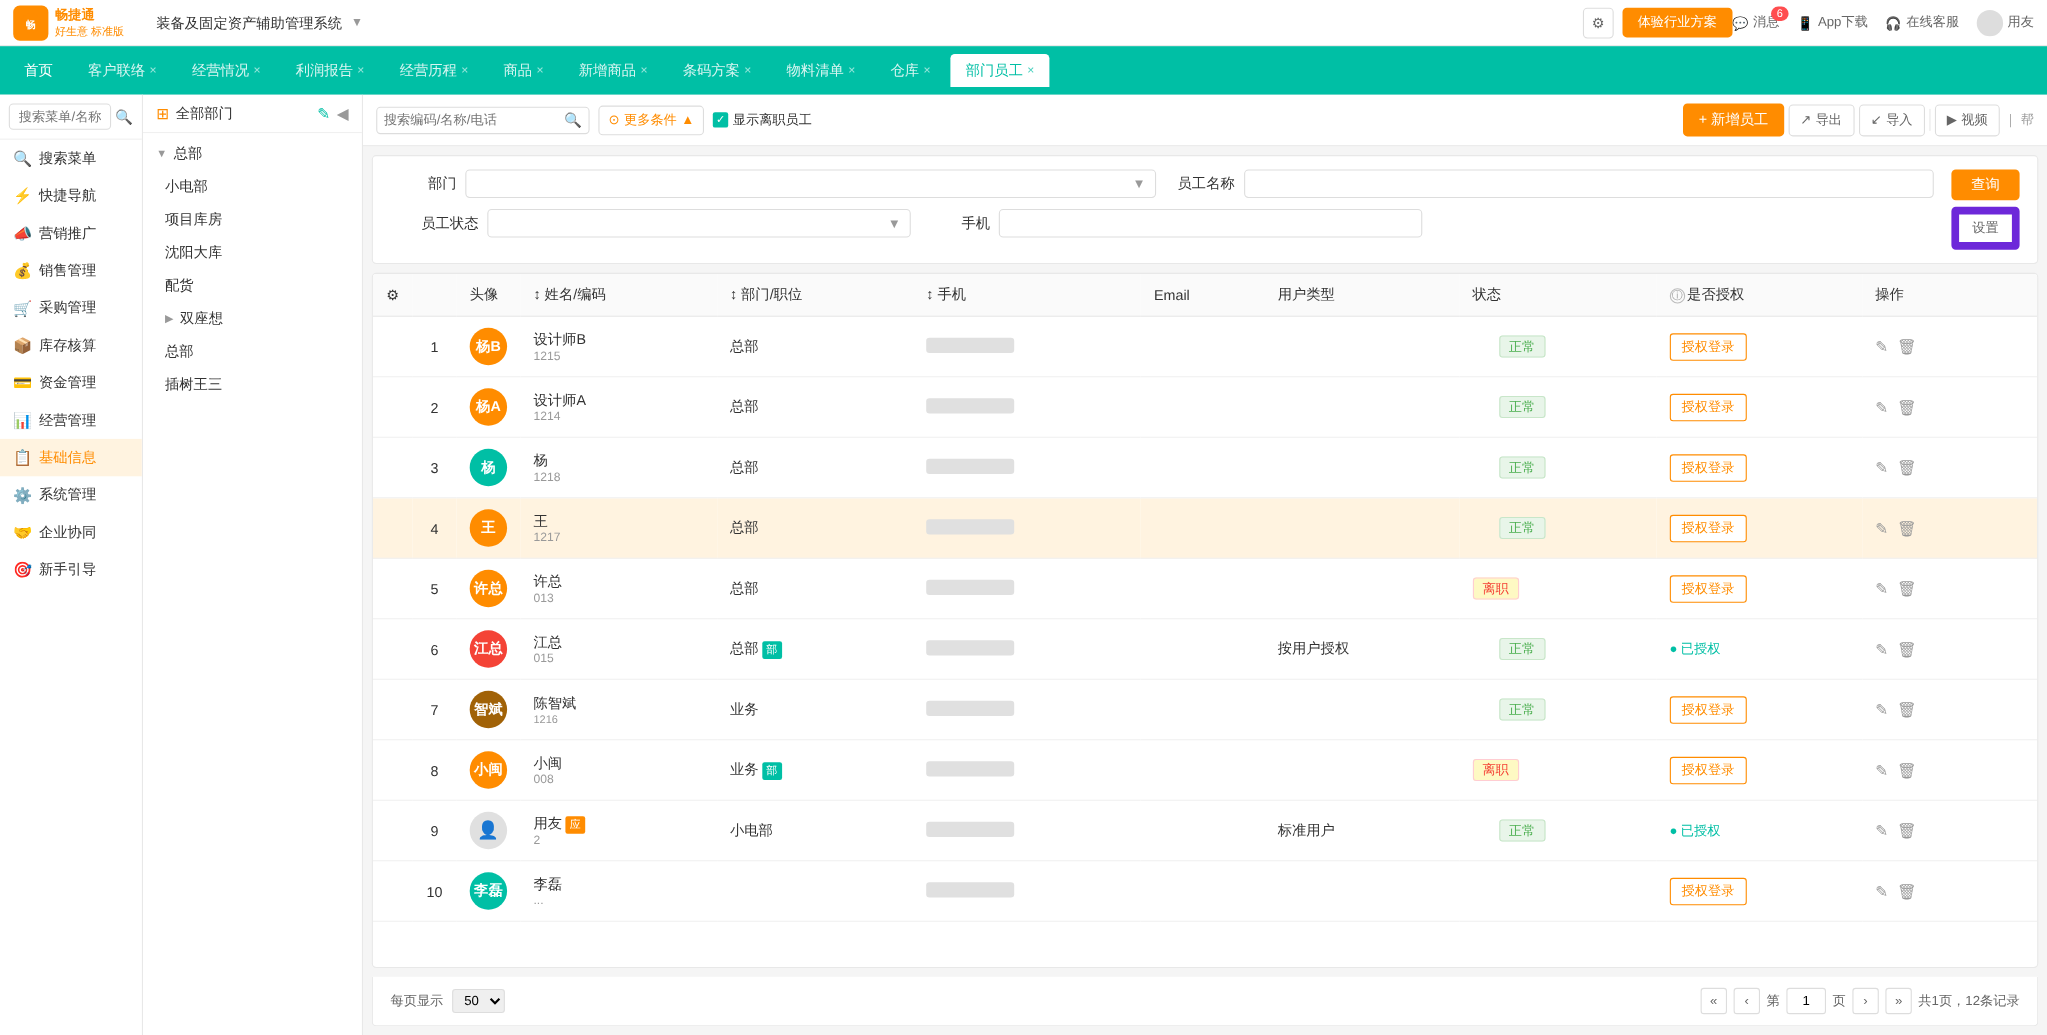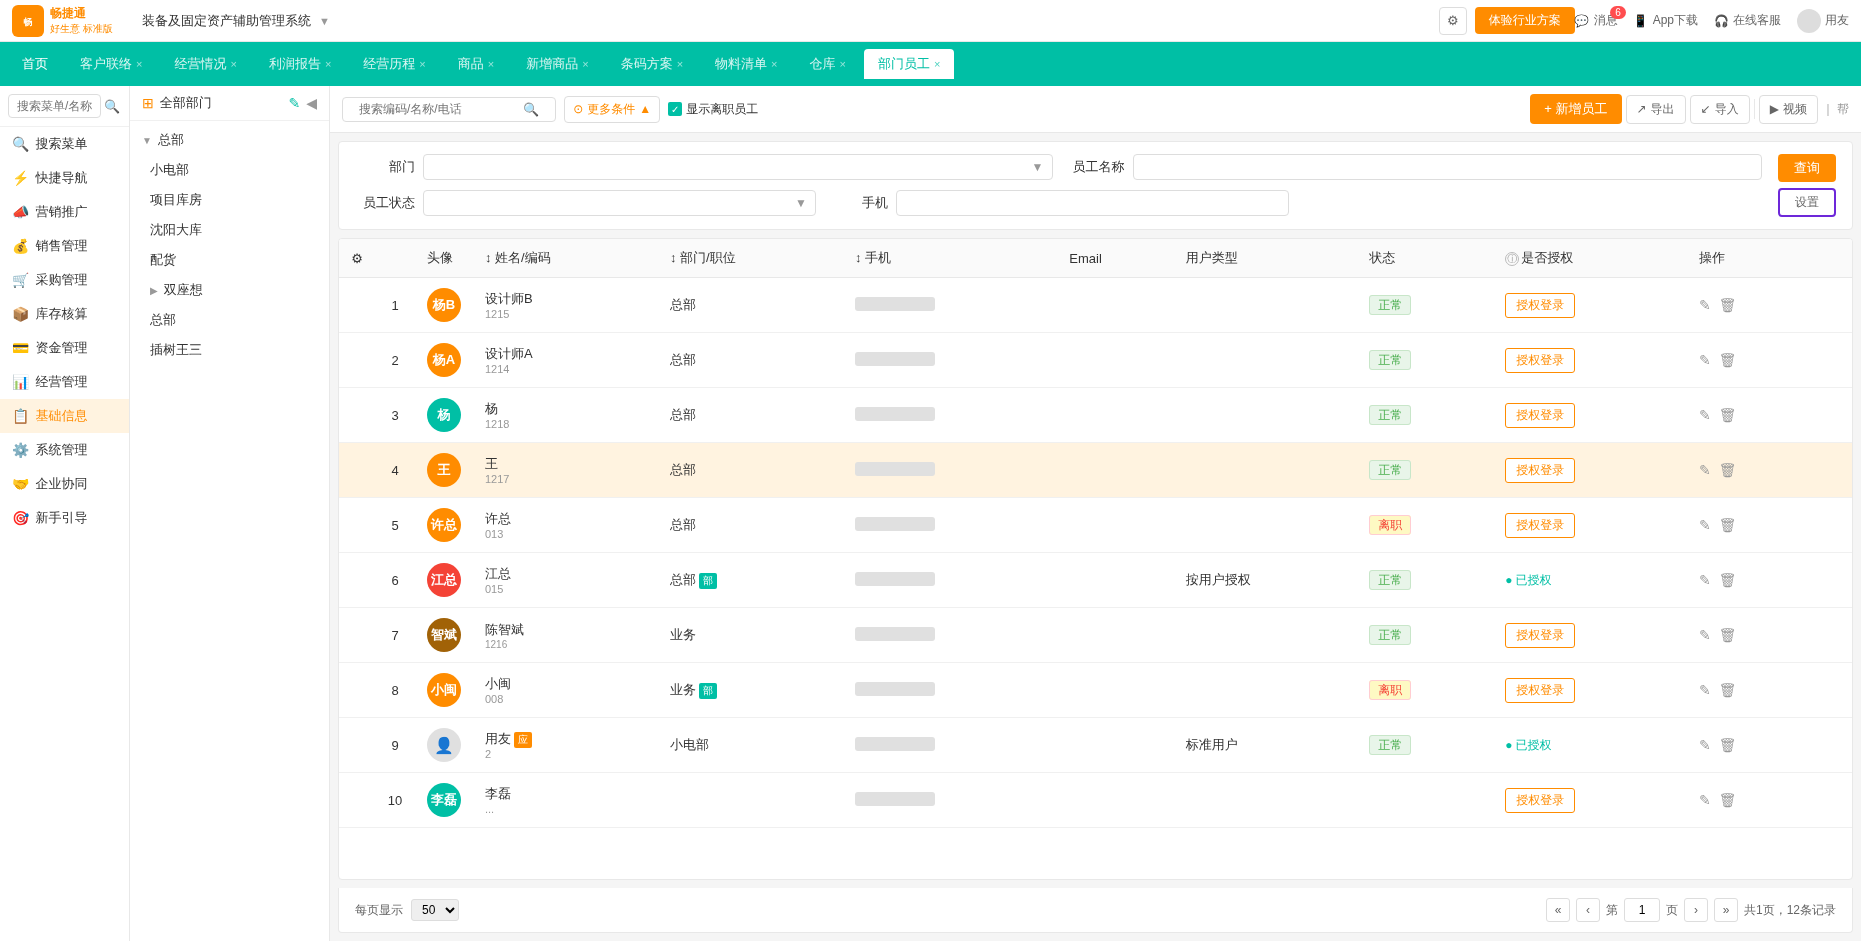--- a/index.html
+++ b/index.html
@@ -32,54 +32,54 @@
     
     .sidebar { width: 130px; background: #fff; border-right: 1px solid #e8e8e8; display: flex; flex-direction: column; flex-shrink: 0; overflow-y: auto; }
     .sidebar-search { padding: 8px; border-bottom: 1px solid #f0f0f0; display: flex; align-items: center; gap: 4px; }
     .sidebar-search input { border: 1px solid #ddd; border-radius: 4px; padding: 4px 8px; font-size: 12px; width: 100%; outline: none; }
     .sidebar-item { padding: 8px 12px; cursor: pointer; font-size: 13px; color: #333; display: flex; align-items: center; gap: 6px; }
     .sidebar-item.active { background: #fff3e0; color: #ff8c00; font-weight: 500; }
     .sidebar-icon { font-size: 14px; }
 
     
     .toolbar { background: #fff; padding: 8px 12px; display: flex; align-items: center; gap: 8px; border-bottom: 1px solid #e8e8e8; flex-shrink: 0; }
-    .search-input-wrap { display: flex; align-items: center; border: 1px solid #ddd; border-radius: 4px; padding: 4px 16px; gap: 4px; background: #fff; }
+    .search-input-wrap { display: flex; align-items: center; border: 1px solid #ddd; border-radius: 4px; padding: 4px 6px; gap: 4px; background: #fff; }
     .search-input-wrap input { border: none; outline: none; font-size: 12px; width: 160px; }
     .more-filter { display: flex; align-items: center; gap: 4px; color: #ff8c00; font-size: 12px; cursor: pointer; border: 1px solid #ddd; border-radius: 4px; padding: 4px 8px; }
     .show-left { display: flex; align-items: center; gap: 4px; font-size: 12px; cursor: pointer; }
     .checkbox-custom { width: 14px; height: 14px; background: #00bfa5; border-radius: 2px; display: flex; align-items: center; justify-content: center; color: #fff; font-size: 10px; }
     .toolbar-right { margin-left: auto; display: flex; align-items: center; gap: 4px; }
     .btn-add { background: #ff8c00; color: #fff; padding: 6px 14px; border: none; border-radius: 4px; font-size: 13px; cursor: pointer; display: flex; align-items: center; gap: 4px; }
     .btn-outline { border: 1px solid #ddd; background: #fff; color: #666; padding: 5px 10px; border-radius: 4px; font-size: 12px; cursor: pointer; display: flex; align-items: center; gap: 4px; }
     .divider-v { width: 1px; height: 20px; background: #e8e8e8; }
 
     
     .filter-panel { background: #fff; margin: 8px 8px 0; border-radius: 4px; padding: 12px 16px; border: 1px solid #e8e8e8; flex-shrink: 0; }
     .filter-row { display: flex; align-items: center; gap: 12px; margin-bottom: 10px; }
-    .filter-row:last-child { margin-bottom: 0; }
+    .filter-row:last-child { margin-bottom: 0; margin-left: 20px; }
     .filter-item { display: flex; align-items: center; gap: 8px; flex: 1; }
     .filter-label { font-size: 13px; color: #333; white-space: nowrap; min-width: 60px; text-align: right; }
     .filter-select { border: 1px solid #ddd; border-radius: 4px; padding: 5px 8px; font-size: 12px; display: flex; align-items: center; gap: 4px; min-width: 200px; cursor: pointer; background: #fff; color: #999; }
     .filter-select .arrow { margin-left: auto; color: #999; }
     .filter-input { border: 1px solid #ddd; border-radius: 4px; padding: 5px 8px; font-size: 12px; flex: 1; outline: none; }
     .filter-actions { display: flex; gap: 6px; margin-left: auto; flex-direction: column; }
     .btn-search { background: #ff8c00; color: #fff; padding: 5px 16px; border: none; border-radius: 4px; font-size: 13px; cursor: pointer; }
-    .btn-setting { border: 2px solid #6d28d9; background: #fff; color: #666; padding: 4px 12px; border-radius: 4px; font-size: 12px; cursor: pointer; }
+    .btn-setting { border: 7px solid #6d28d9; background: #fff; color: #666; padding: 4px 12px; border-radius: 4px; font-size: 12px; cursor: pointer; }
 
     
     .table-wrap { flex: 1; overflow: auto; margin: 8px; background: #fff; border-radius: 4px; border: 1px solid #e8e8e8; }
     table { width: 100%; border-collapse: collapse; font-size: 13px; }
     table thead tr { background: #fafafa; border-bottom: 1px solid #e8e8e8; }
     table thead th { padding: 10px 12px; text-align: left; font-weight: 500; color: #333; white-space: nowrap; }
     table tbody tr { border-bottom: 1px solid #f0f0f0; }
     table tbody tr.highlighted { background: #fff3e0; }
     table tbody td { padding: 10px 12px; color: #333; vertical-align: middle; }
     .avatar-circle { width: 34px; height: 34px; border-radius: 50%; display: flex; align-items: center; justify-content: center; color: #fff; font-size: 13px; font-weight: bold; flex-shrink: 0; }
     .status-badge { padding: 2px 8px; border-radius: 3px; font-size: 12px; }
-    .status-normal { background: #e8f5e9; color: #4caf50; border: 1px solid #c8e6c9; }
+    .status-normal { background: #e8f5e9; color: #4caf50; border: 1px solid #c8e6c9; margin-left: 24px; }
     .status-left { background: #fef9c3; color: #f44336; border: 1px solid #ffcdd2; }
     .btn-auth { border: 1px solid #ff8c00; color: #ff8c00; background: #fff; padding: 3px 10px; border-radius: 3px; font-size: 12px; cursor: pointer; white-space: nowrap; }
     .authorized { color: #00bfa5; font-size: 12px; display: flex; align-items: center; gap: 3px; }
     .row-actions { display: flex; gap: 8px; align-items: center; }
     .action-icon { color: #999; cursor: pointer; font-size: 14px; }
     .dept-tag { display: inline-block; background: #00bfa5; color: #fff; font-size: 10px; padding: 1px 4px; border-radius: 2px; margin-left: 3px; }
     .phone-blur { background: #e0e0e0; color: #e0e0e0; border-radius: 3px; display: inline-block; width: 80px; height: 14px; }
     .user-icon-gray { width: 34px; height: 34px; border-radius: 50%; background: #e0e0e0; display: flex; align-items: center; justify-content: center; color: #999; font-size: 16px; }
     .col-num { width: 40px; text-align: center; }
     .info-icon { display: inline-flex; align-items: center; justify-content: center; width: 14px; height: 14px; border-radius: 50%; border: 1px solid #bbb; color: #999; font-size: 10px; margin-right: 2px; }

